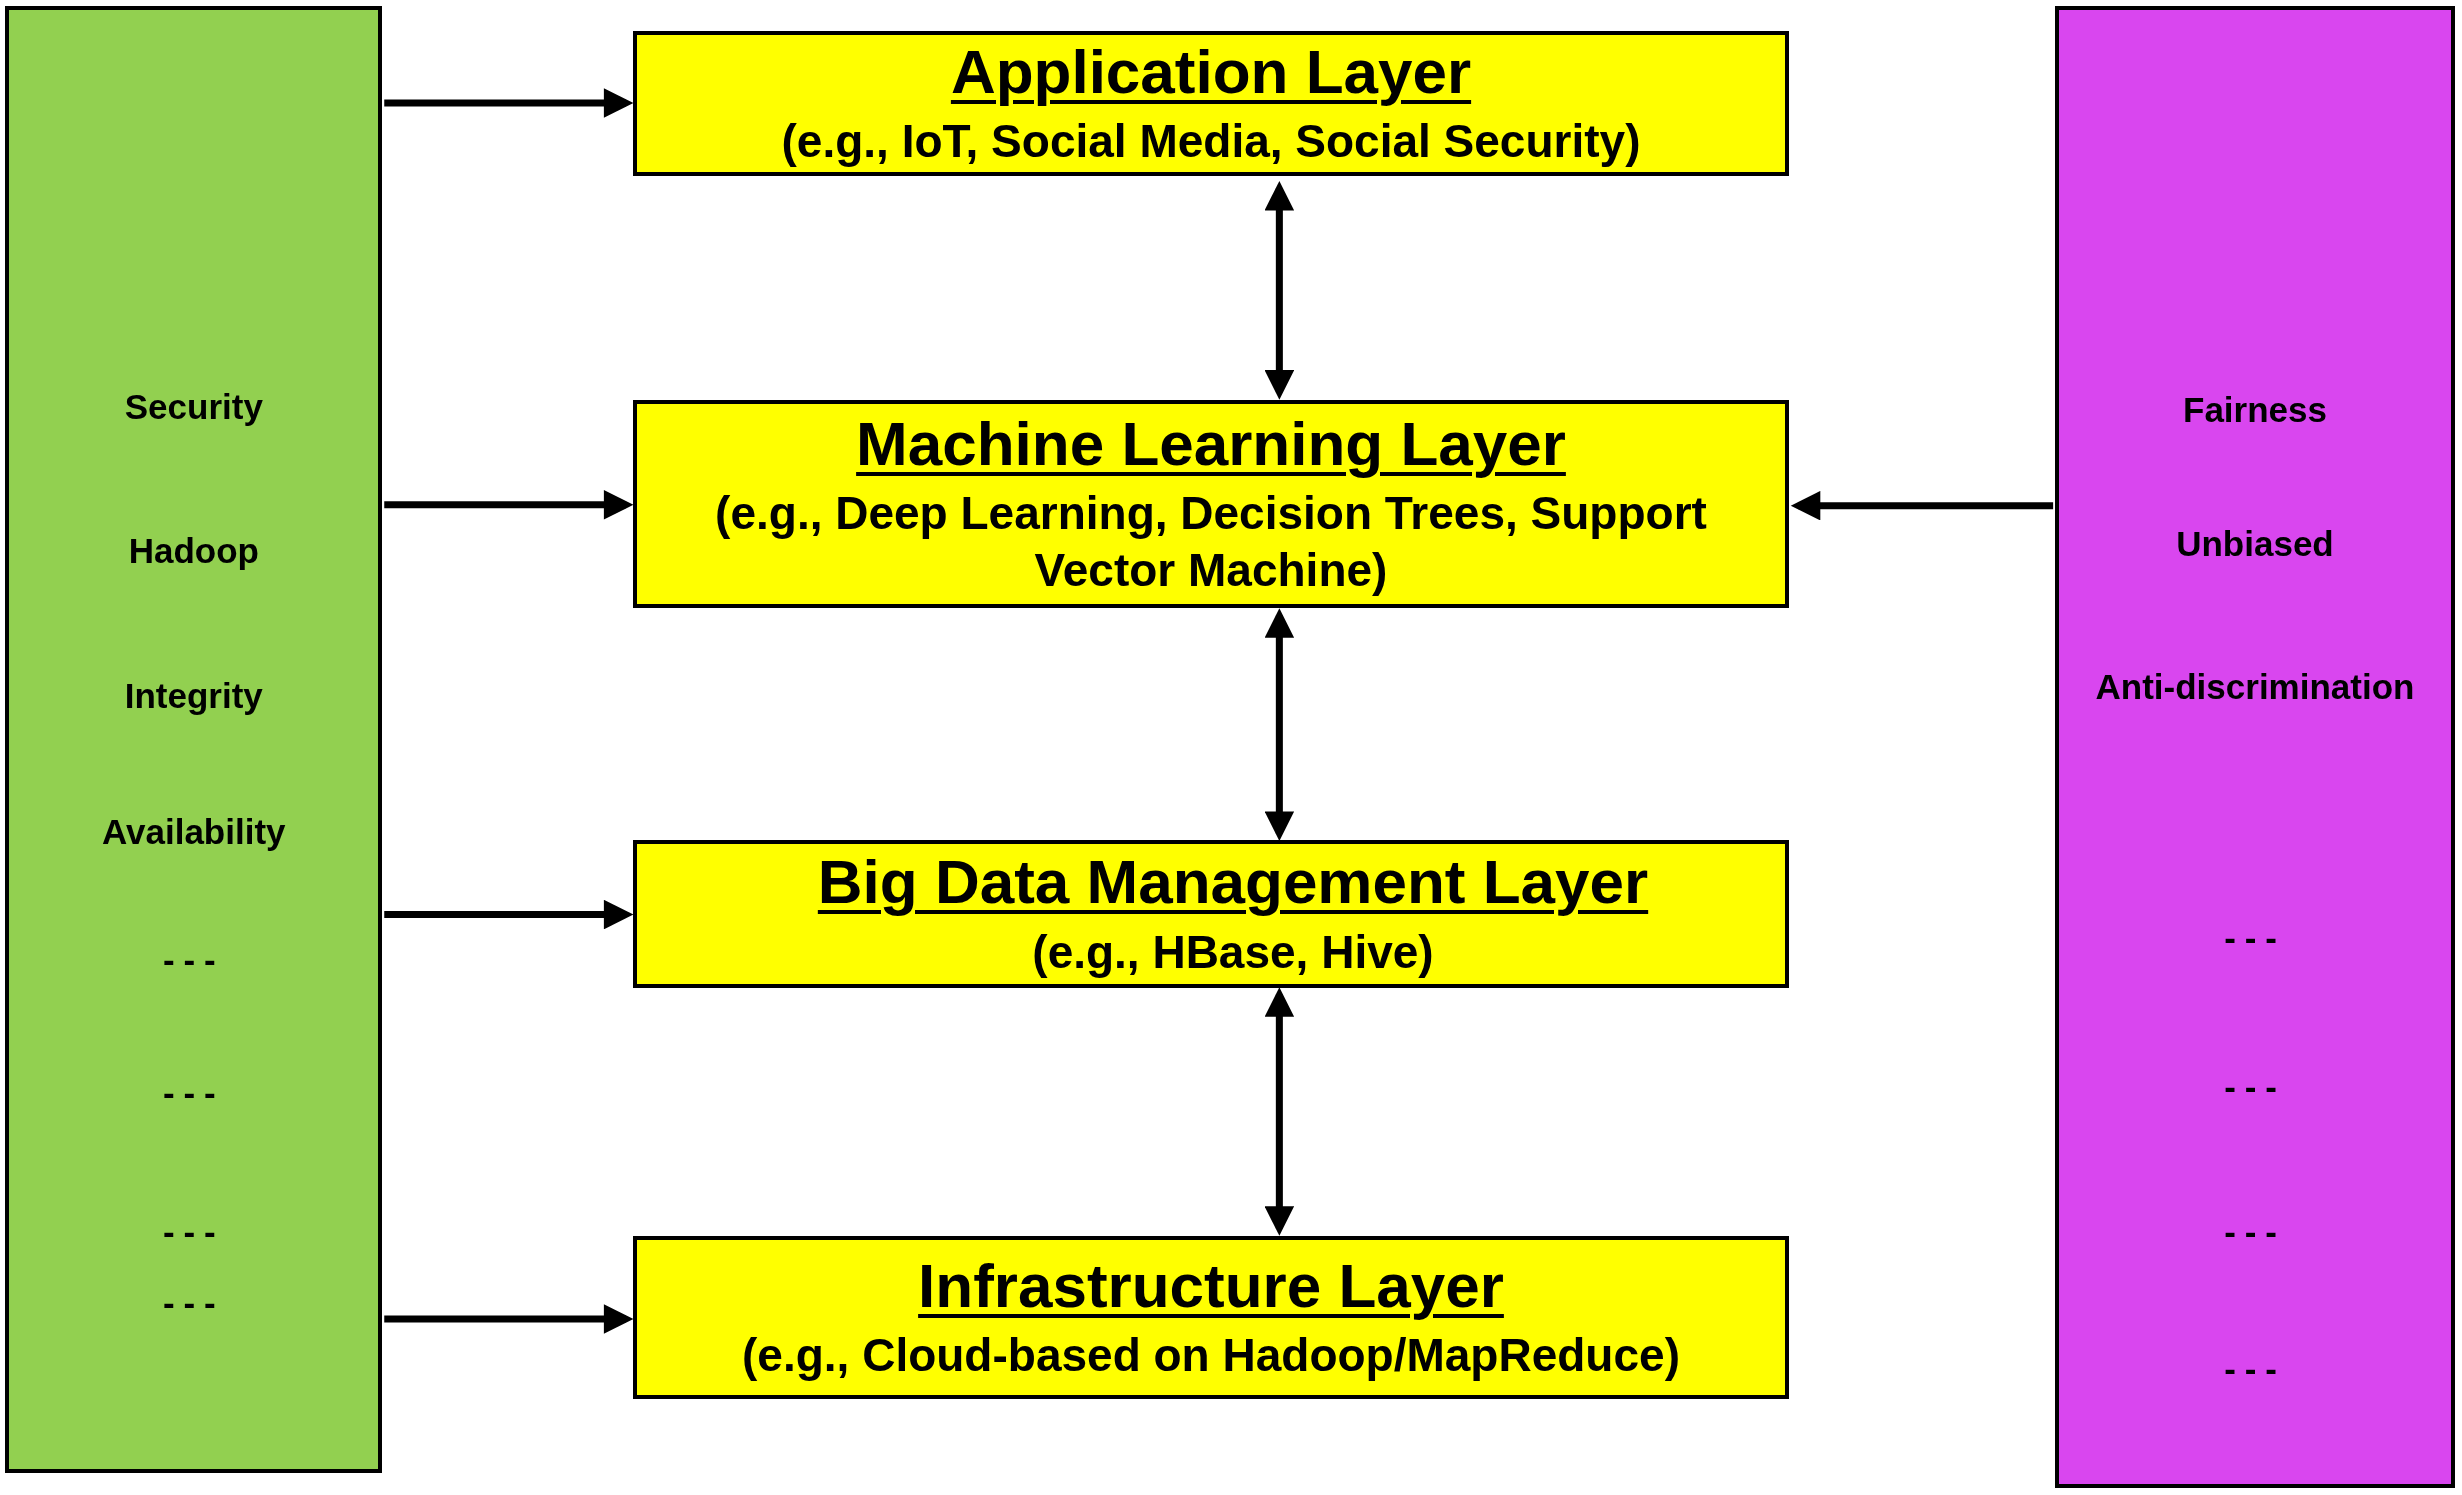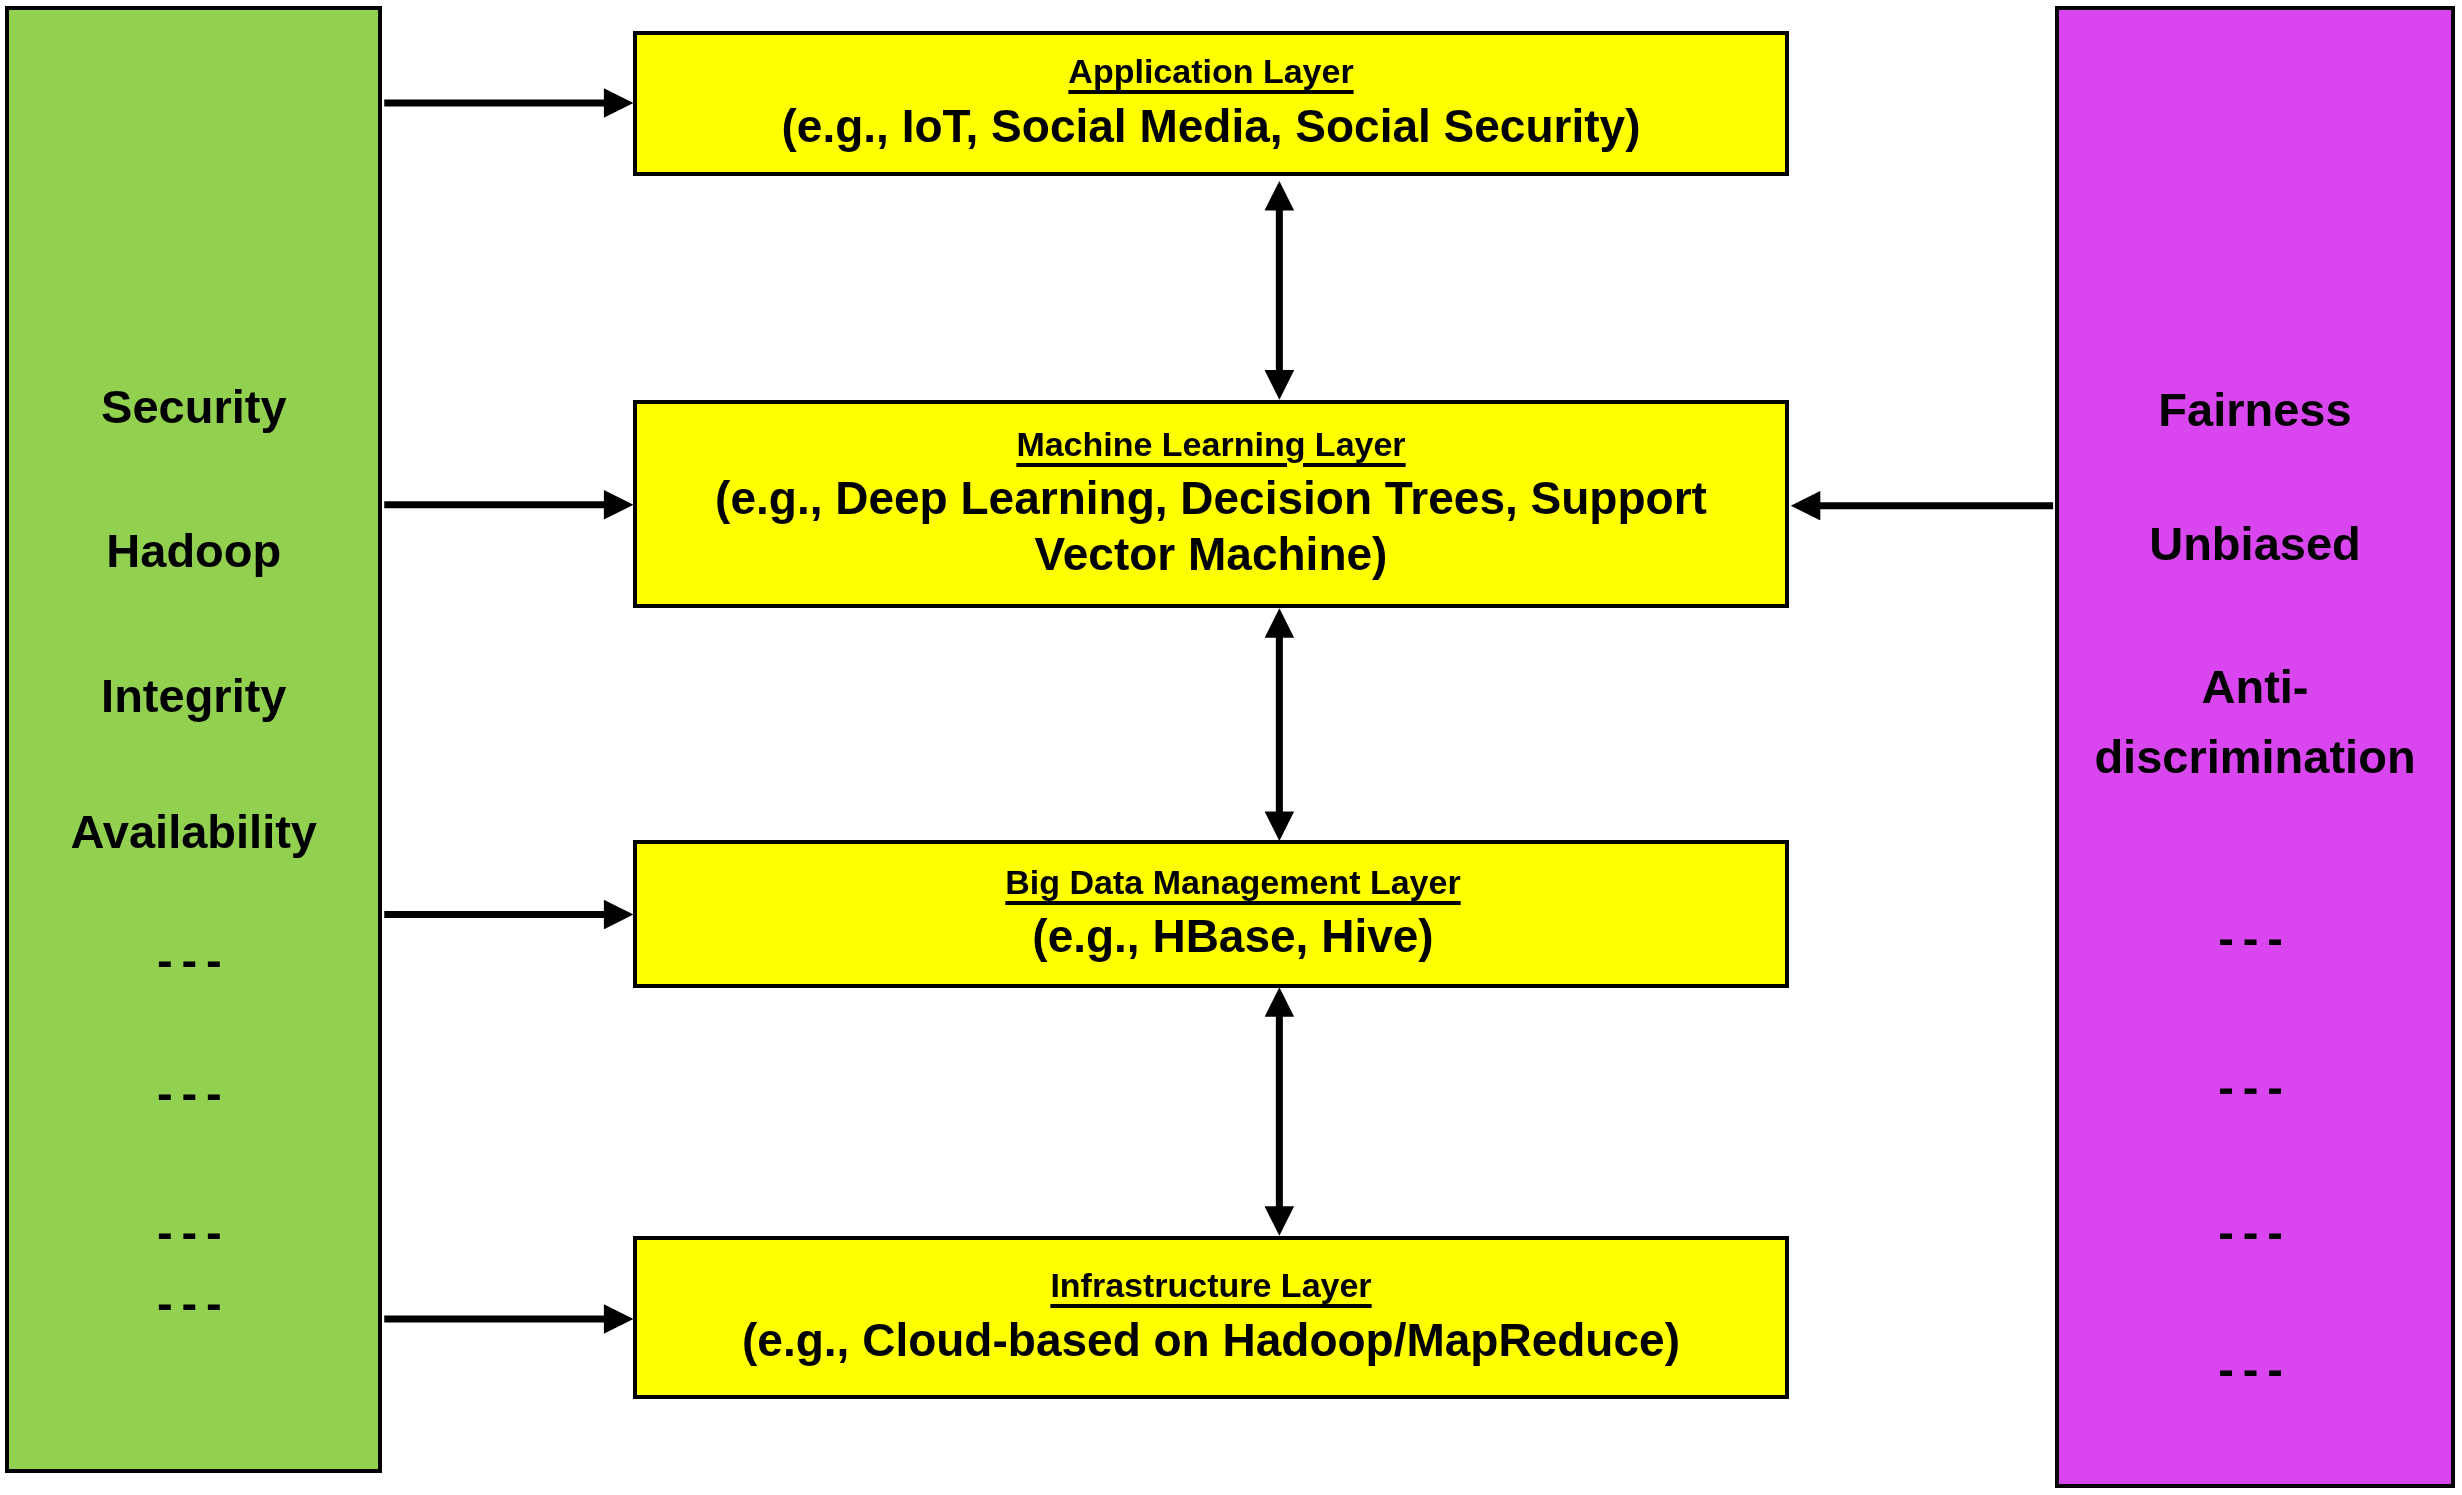--- a/index.html
+++ b/index.html
@@ -22,21 +22,21 @@
   }
   #left-panel  { left: 5.3px;    top: 6.2px; width: 377px; height: 1467px; background: #92D050; }
   #right-panel { left: 2055px; top: 6.2px; width: 400px; height: 1482px; background: #d946ef; }
 
   .pitem {
     position: absolute;
     left: 0; right: 0;
     height: 70px;
     line-height: 70px;
     text-align: center;
-    font-size: 47px;
+    font-size: 35px;
     font-weight: 700;
   }
   .pitem.two-line {
     height: 141px;
     line-height: 70px;
     padding: 0 14px;
   }
   .pitem.dashes { letter-spacing: 8.8px; }
 
   
@@ -72,21 +72,21 @@
     justify-content: center;
     text-align: center;
     gap: 7px;
   }
   #layer-application    { top: 31px;   height: 145px; }
   #layer-ml             { top: 400px;  height: 208px; }
   #layer-bigdata        { top: 840px;  height: 148px; padding-left: 44px; }
   #layer-infrastructure { top: 1236px; height: 163px; align-items: center; }
 
   .layer-title {
-    font-size: 34px;
+    font-size: 62px;
     font-weight: 700;
     text-decoration: underline;
     text-decoration-thickness: 4.4px;
     text-underline-offset: 7px;
     line-height: 1.1;
   }
   .layer-subtitle {
     font-size: 46px;
     font-weight: 700;
     line-height: 1.22;

